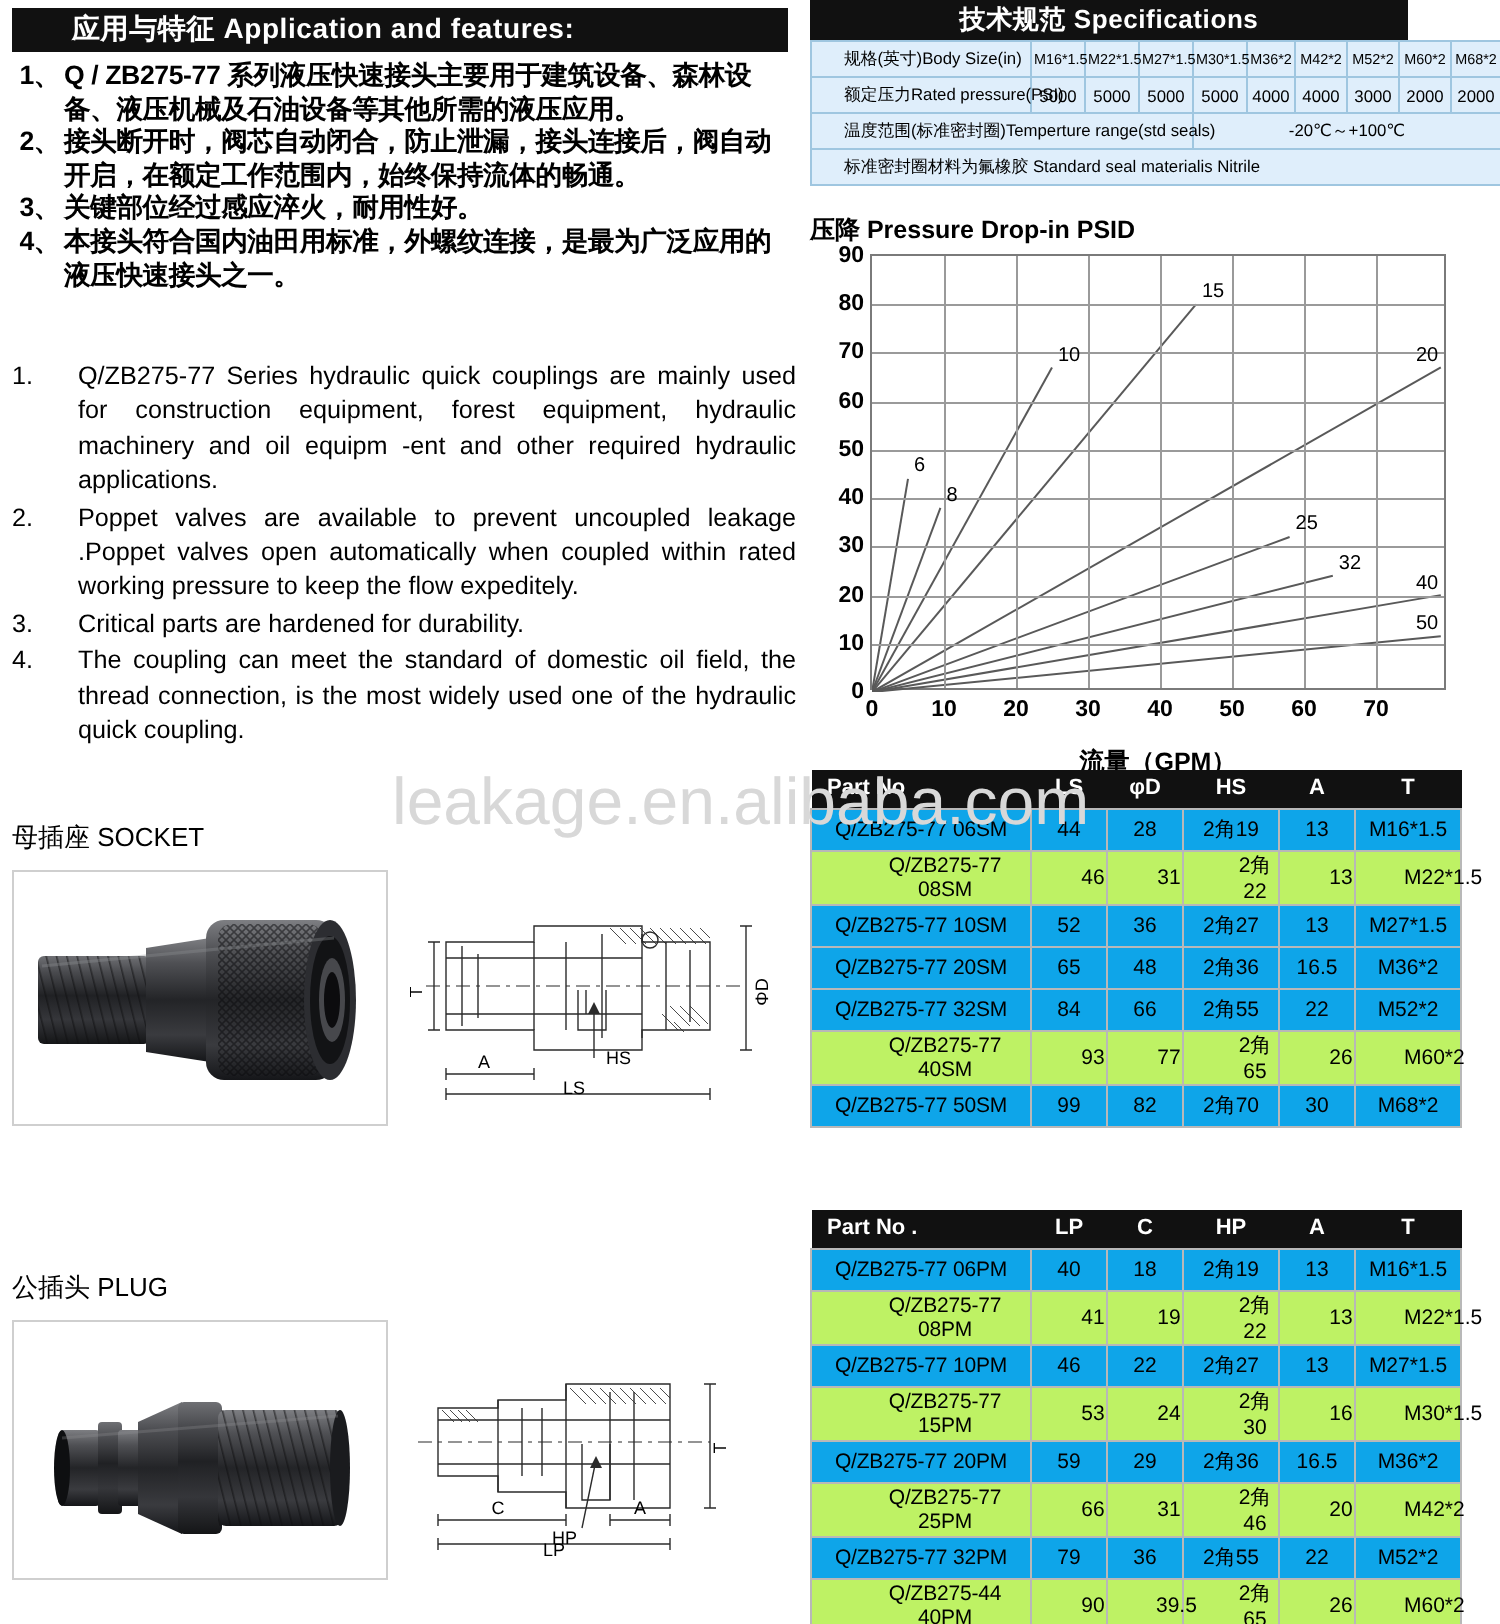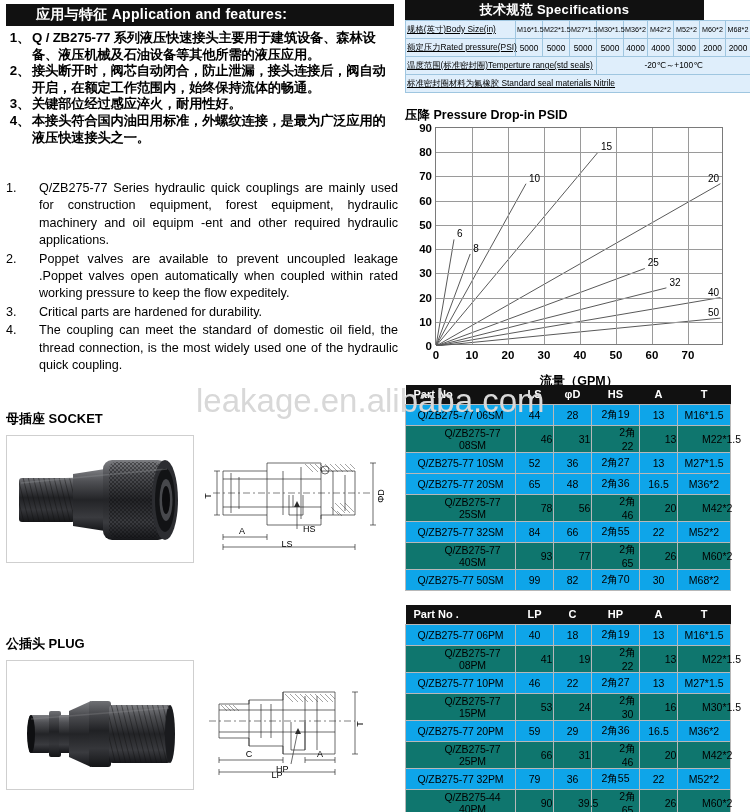--- a/index.html
+++ b/index.html
@@ -29,34 +29,34 @@
             margin-bottom:0px; letter-spacing:-0.2px;}
   .cn-num{ width:26px; flex:none; text-align:right; padding-right:2px;}
   .cn-txt{ flex:1; }
 
   #app-list-en{ position:absolute; left:6px; top:180px; width:392px; }
   .en-item{ display:flex; font-size:12.6px; line-height:17.4px; margin-bottom:1px;}
   .en-num{ width:20px; flex:none; }
   .en-txt{ flex:1; text-align:justify;margin-left:13px; }
 
   
-  .prod-title{ font-size:13px; font-weight:bold; }
+  .prod-title{ font-size:13px; font-weight:normal; }
   .photo-box{ border:1px solid #cfcfcf; background:#fff; position:relative; overflow:hidden;}
 
   
   #right-col{ position:absolute; left:405px; top:0; width:345px; height:812px;}
 
   #spec-head{ width:299px; height:20px; font-size:13px; }
   .spec-table{ width:345px; border-collapse:collapse; table-layout:fixed;}
   .spec-table td{
     border:1px solid #9fc6e0; background:#dfeefb;
     font-size:7.2px; padding:1px 1px; height:18px; white-space:nowrap;
     vertical-align:middle;
   }
-  td.sp-label{ font-size:8.4px; text-align:left; padding-left:1px;text-decoration:underline; }
+  td.sp-label{ font-size:8.4px; text-align:left; padding-left:16px; }
   td.sp-val{ text-align:center; }
 
   
   #chart-wrap{ position:absolute; left:0; top:105px; width:345px; height:288px;}
   #chart-title{ text-align:left; font-size:12.5px; font-weight:bold; height:20px;
                 line-height:20px; }
   #plot-area{ position:absolute; left:30px; top:22px; width:288px; height:218px;
               border:1px solid #7a7a7a; background:#fff; }
   .gl{ position:absolute; background:#9a9a9a; }
   .glh{ left:0; width:100%; height:1px; }
@@ -70,21 +70,21 @@
   .cline{ stroke:#595959; stroke-width:1; fill:none; }
   .clabel{ position:absolute; font-size:10px; transform:translate(0,-50%); white-space:nowrap;}
 
   
   .pt{ width:325px; border-collapse:collapse; table-layout:fixed; }
   .pt th{ background:#111; color:#fff; font-size:11px; font-weight:bold;
           height:19px; padding:0; }
   .pt td{ border:1px solid #b8b8b8; font-size:10.5px; text-align:center;
           height:21px; padding:0; }
   .pt tr.odd td{ background:#0ea5e9; }
-  .pt tr.even td{ background:#0f766e;padding-left:24px; }
+  .pt tr.even td{ background:#bef264;padding-left:24px; }
   .pt td.pn{ text-align:center; letter-spacing:-0.1px; }
 
   
   #watermark{
     position:absolute; left:196px; top:382px; font-size:33px; color:#d8d8d8;
     font-weight:400; letter-spacing:0px; white-space:nowrap; z-index:5;
     pointer-events:none;
   }
 </style>
 </head>
@@ -444,28 +444,20 @@
             <td>M27*1.5</td>
           </tr>
           <tr class="odd">
             <td class="pn">Q/ZB275-77  20SM</td>
             <td>65</td>
             <td>48</td>
             <td>2角36</td>
             <td>16.5</td>
             <td>M36*2</td>
           </tr>
-          <tr class="even">
-            <td class="pn">Q/ZB275-77  25SM</td>
-            <td>78</td>
-            <td>56</td>
-            <td>2角46</td>
-            <td>20</td>
-            <td>M42*2</td>
-          </tr>
           <tr class="odd">
             <td class="pn">Q/ZB275-77  32SM</td>
             <td>84</td>
             <td>66</td>
             <td>2角55</td>
             <td>22</td>
             <td>M52*2</td>
           </tr>
           <tr class="even">
             <td class="pn">Q/ZB275-77  40SM</td>

